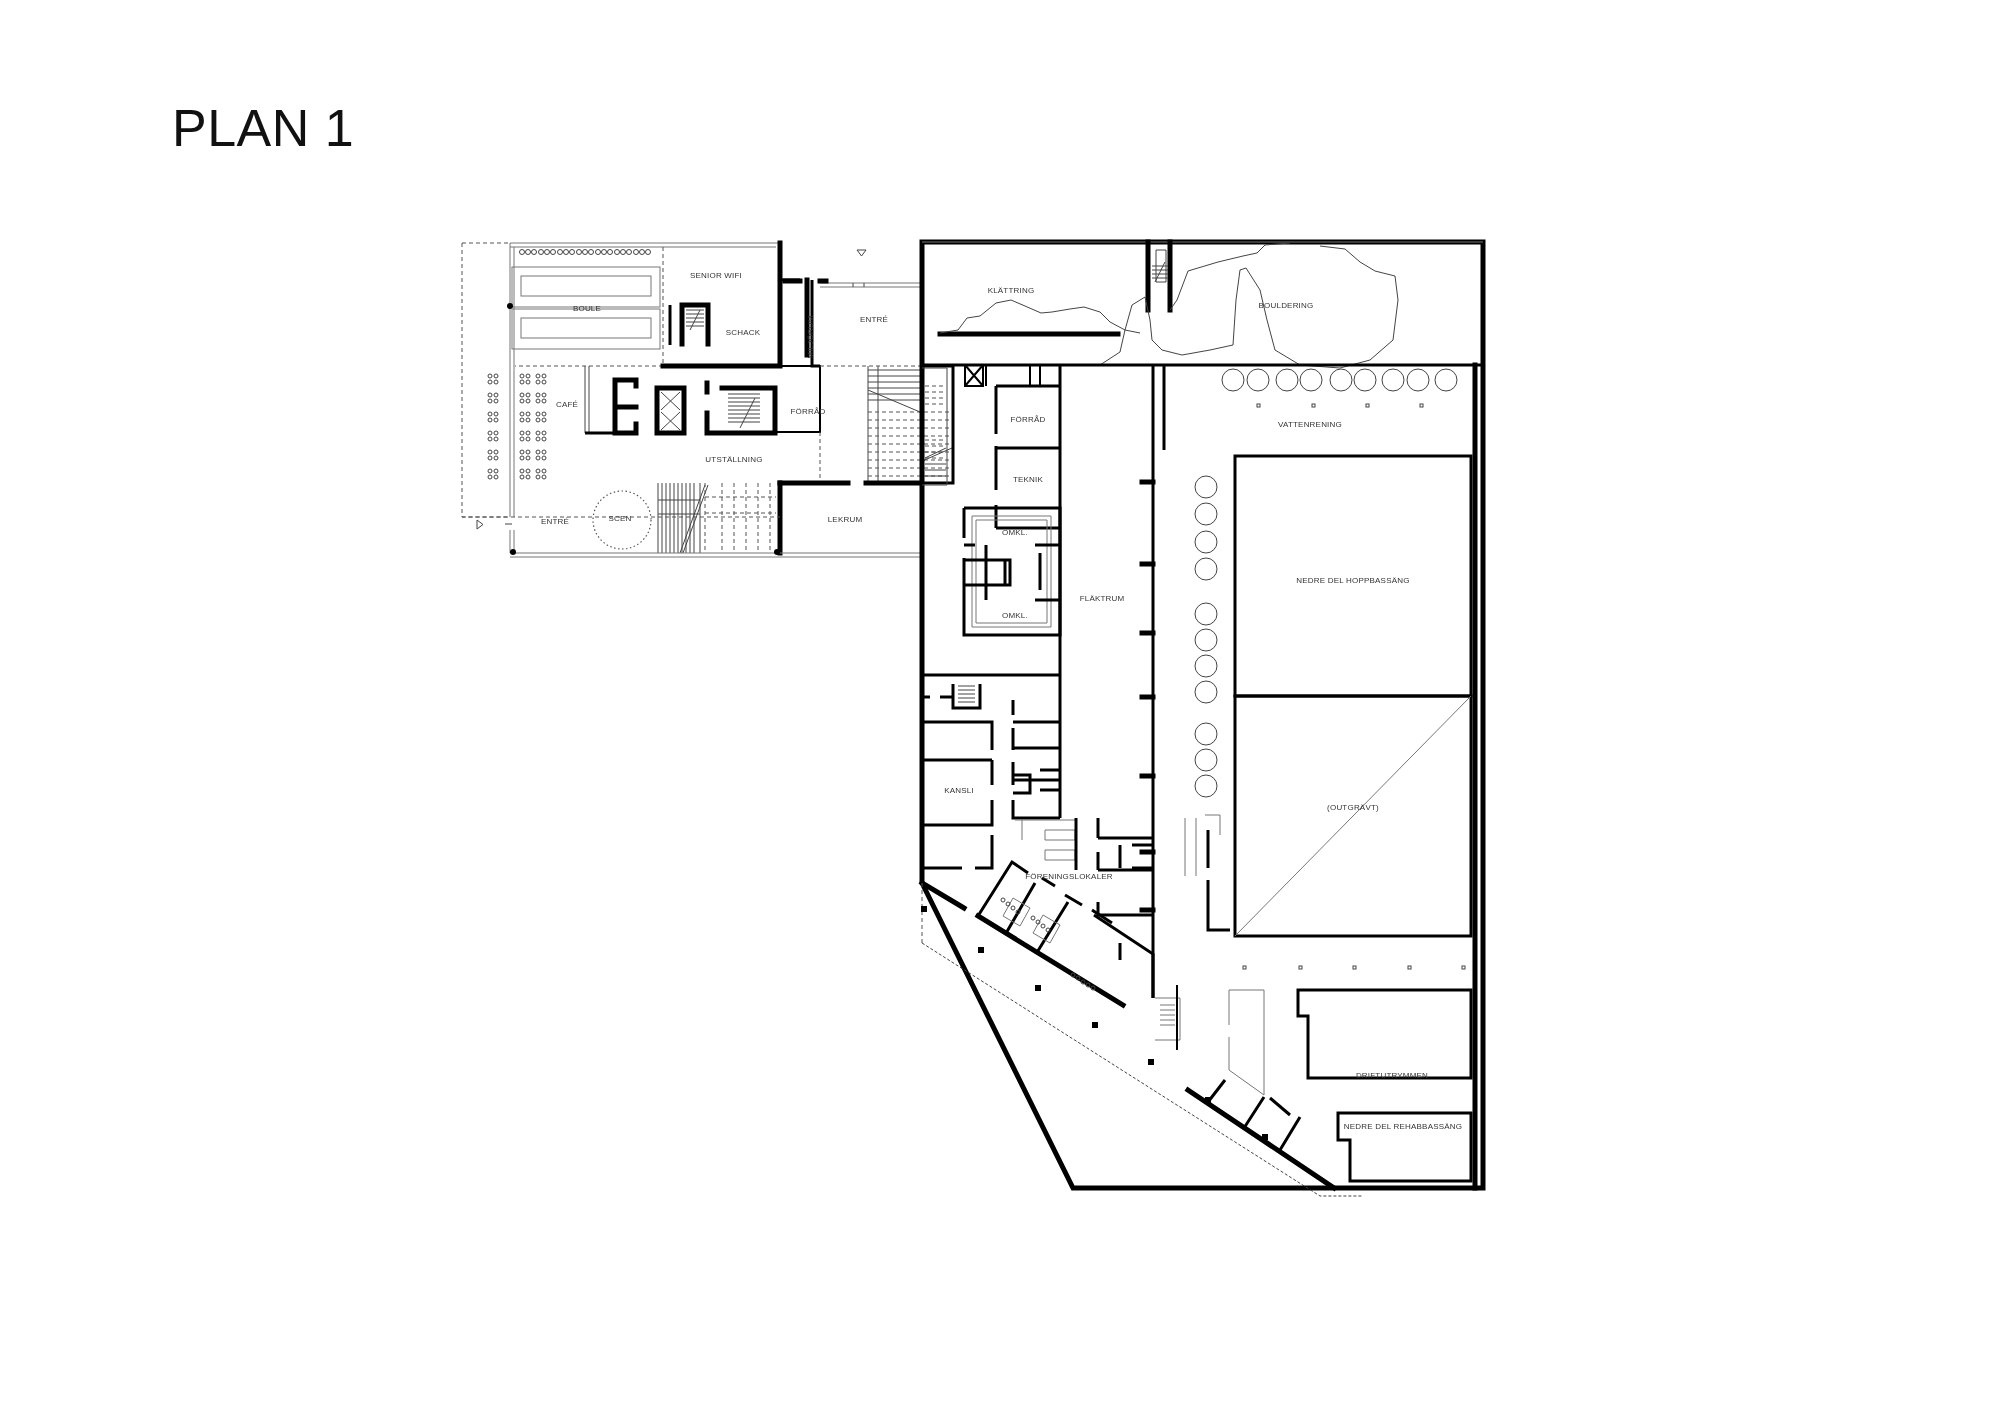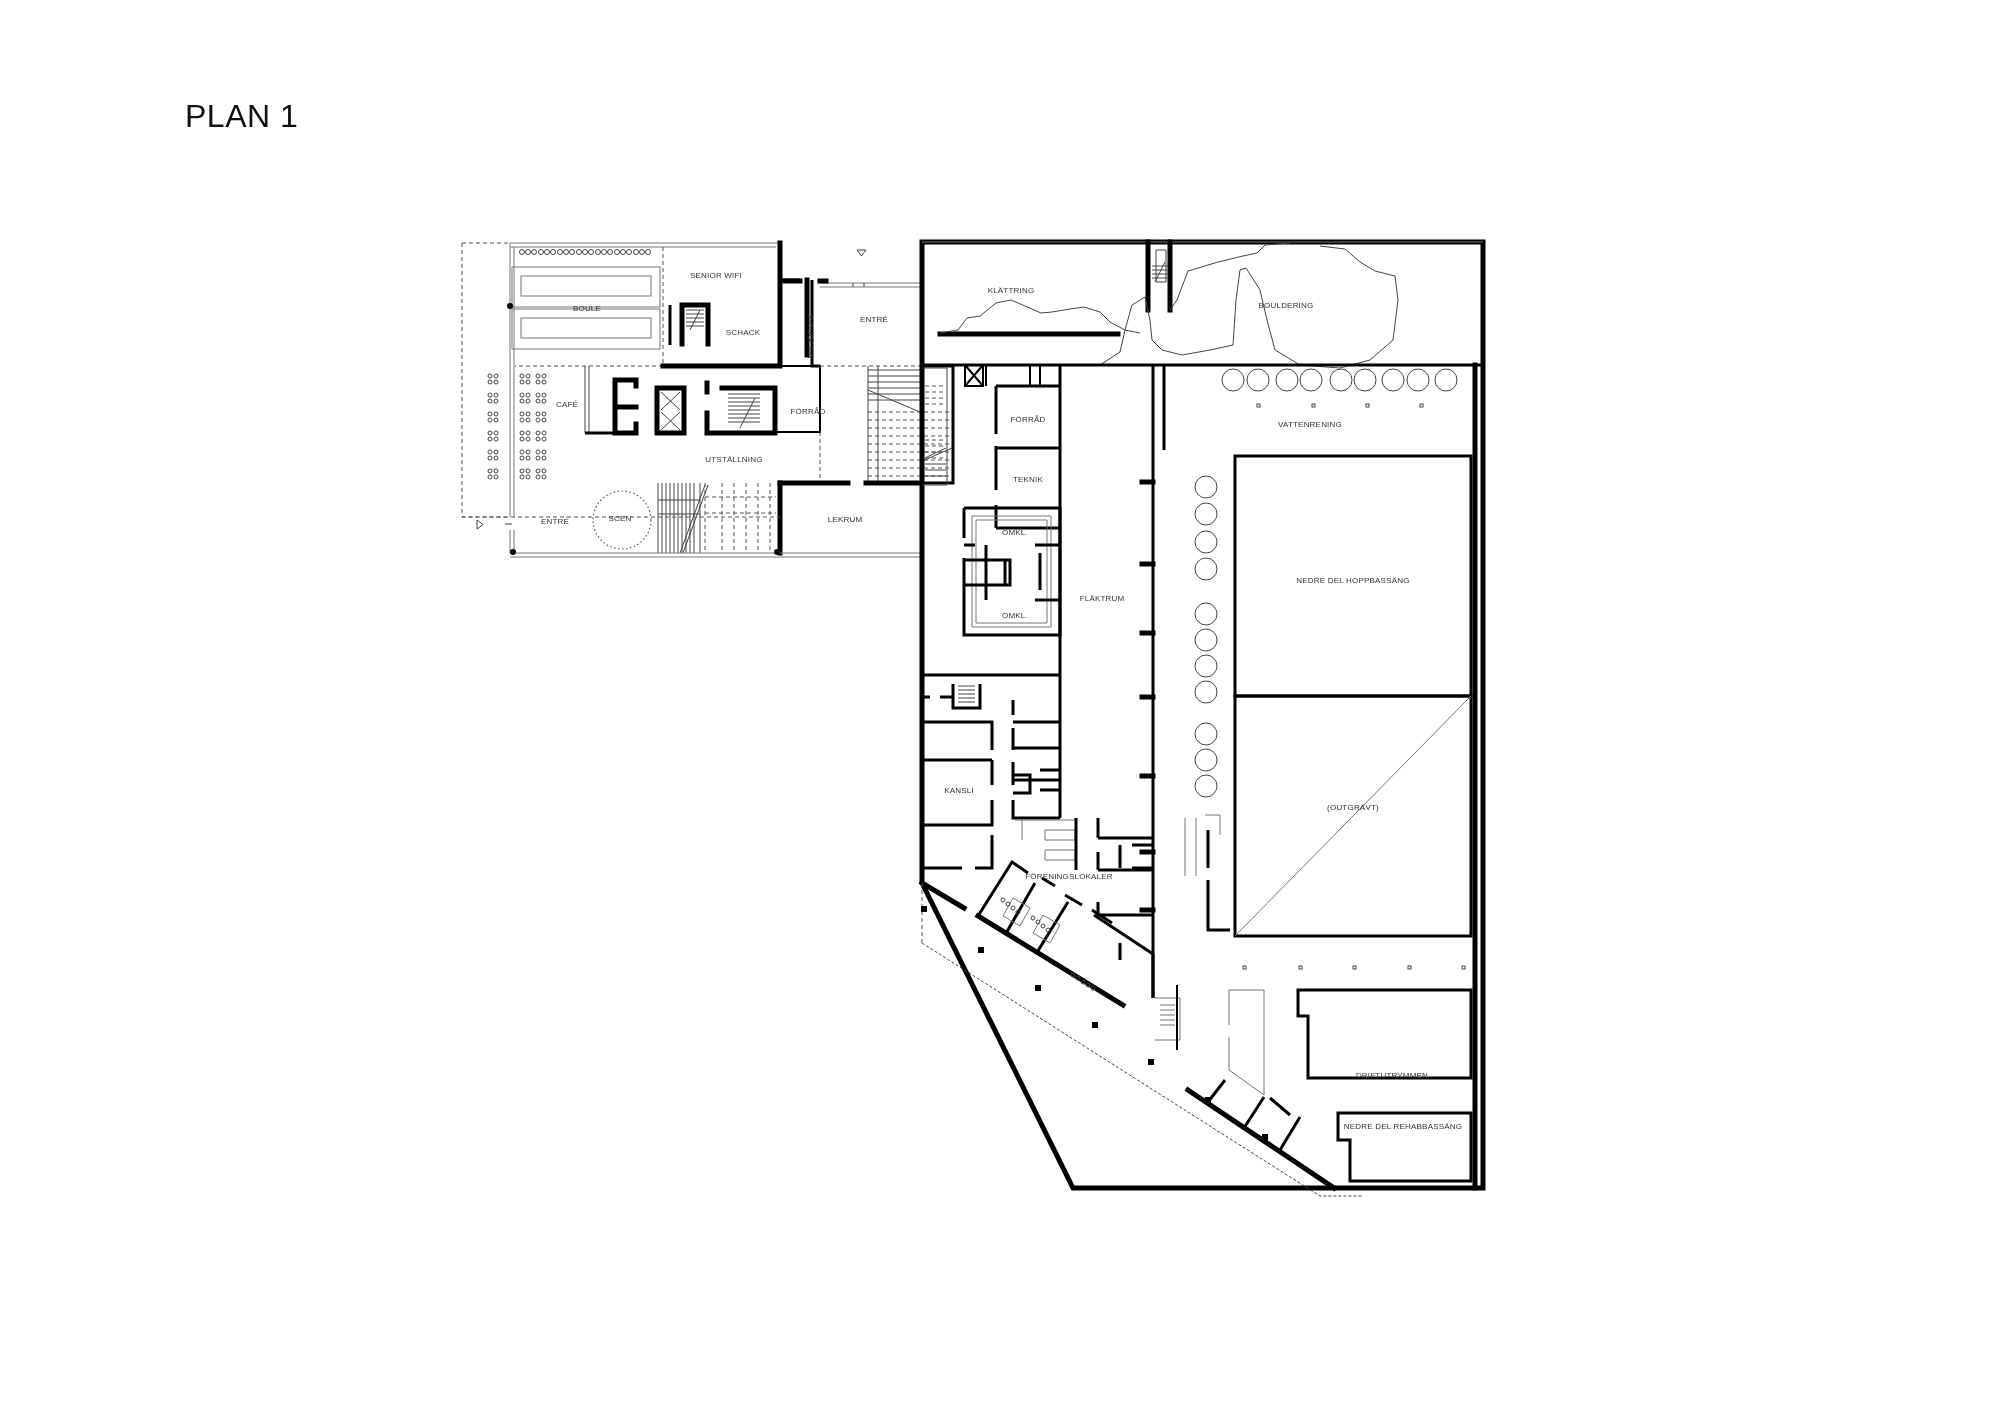--- a/index.html
+++ b/index.html
@@ -1,17 +1,17 @@
 <!DOCTYPE html>
 <html><head>
 <meta charset="utf-8">
 <style>
   html, body { margin: 0; padding: 0; background: #ffffff; }
   body { width: 2000px; height: 1414px; position: relative; overflow: hidden; font-family: "Liberation Sans", sans-serif; }
-  .title { position: absolute; left: 172px; top: 98px; font-size: 32px; color: #111; letter-spacing: 0.5px; font-family: "Liberation Sans", sans-serif; margin-left: 13px; }
+  .title { position: absolute; left: 172px; top: 98px; font-size: 52px; color: #111; letter-spacing: 0.5px; font-family: "Liberation Sans", sans-serif; }
   svg { position: absolute; left: 0; top: 0; }
   .w  { stroke: #000; stroke-width: 5; fill: none; stroke-linecap: square; }
   .w3 { stroke: #000; stroke-width: 3; fill: none; }
   .w2 { stroke: #000; stroke-width: 2; fill: none; }
   .t  { stroke: #444; stroke-width: 1; fill: none; }
   .tg { stroke: #777; stroke-width: 1; fill: none; }
   .d  { stroke: #555; stroke-width: 1; fill: none; stroke-dasharray: 4 3; }
   .dot { stroke: #555; stroke-width: 1.2; fill: none; stroke-dasharray: 1.5 2.5; }
   .lbl { font-family: "Liberation Sans", sans-serif; font-size: 8px; fill: #333; text-anchor: middle; letter-spacing: 0.2px; }
 </style>

